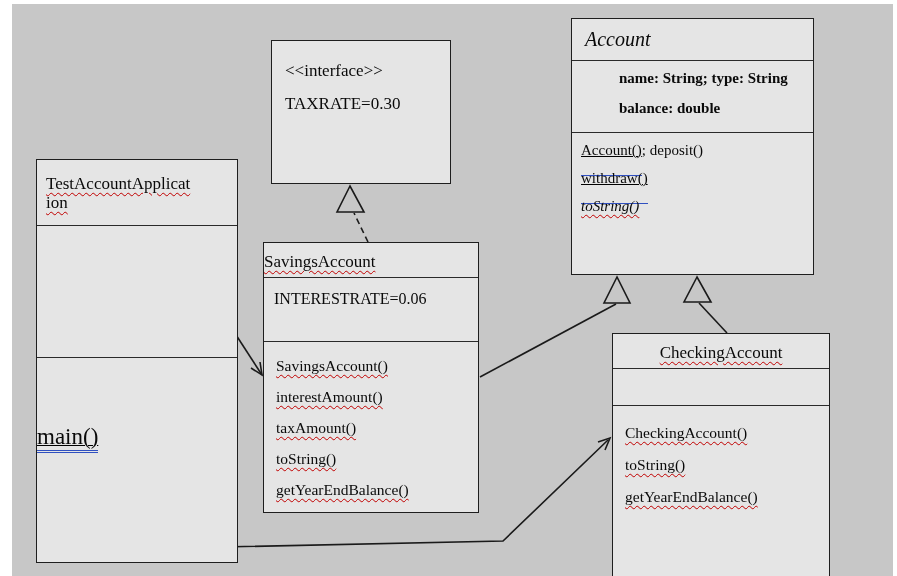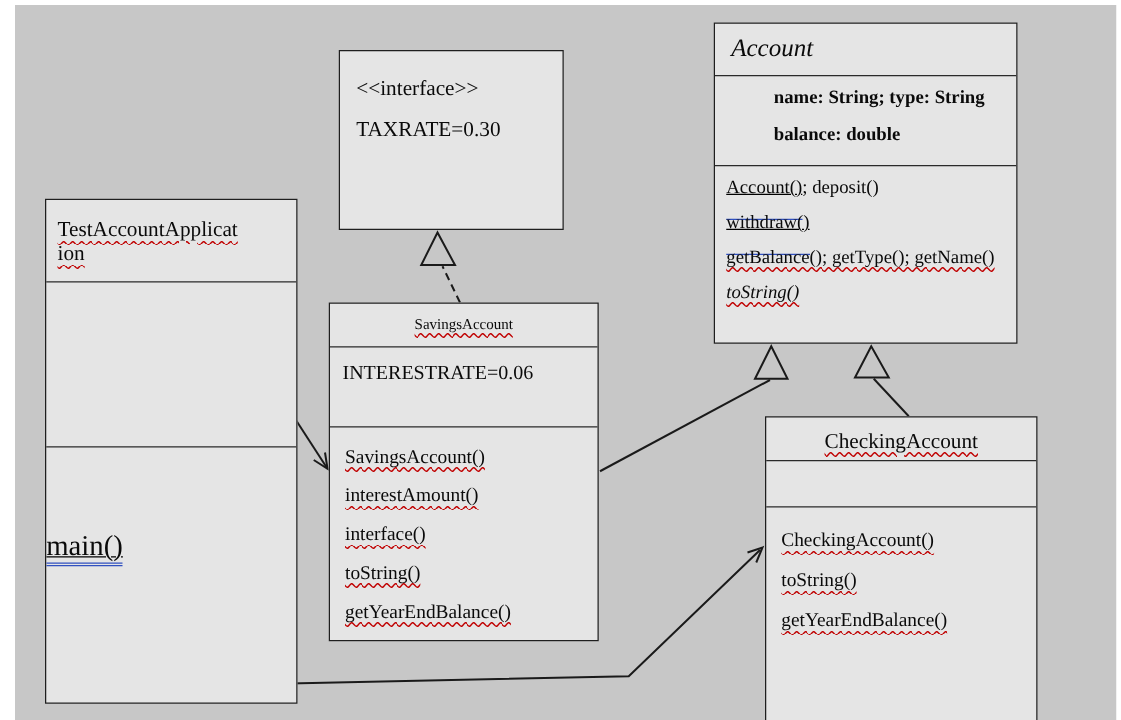--- a/index.html
+++ b/index.html
@@ -68,21 +68,21 @@
   
   #box-account{left:571px;top:18px;width:243px;height:257px;}
   #account-title{height:42px;padding:9px 0 0 13px;font-size:20px;}
   #account-attrs{height:72px;padding:9px 0 0 47px;font-size:15px;font-weight:bold;}
   #account-attrs .line{margin-bottom:13px;}
   #account-methods{height:139px;padding:9px 0 0 9px;font-size:15px;}
   #account-methods .line{margin-bottom:11px;}
 
   
   #box-savings{left:263px;top:242px;width:216px;height:271px;}
-  #savings-title{height:35px;text-align:center;padding-top:9px;font-size:12px;}
+  #savings-title{height:35px;padding-top:9px;font-size:17px;}
   #savings-const{height:64px;padding:12px 0 0 10px;font-size:16px;}
   #savings-methods{padding:15px 0 0 12px;font-size:15.5px;}
   #savings-methods .line{margin-bottom:13px;}
 
   
   #box-checking{left:612px;top:333px;width:218px;height:248px;}
   #checking-title{height:35px;text-align:center;padding-top:9px;font-size:17px;}
   #checking-empty{height:37px;}
   #checking-methods{padding:18px 0 0 12px;font-size:15.5px;}
   #checking-methods .line{margin-bottom:14px;}
@@ -135,39 +135,36 @@
       <div class="line">balance: double</div>
     </div>
     <div class="compart" id="account-methods">
       <div class="line">
         <span class="lnk">Account()</span><span>; deposit()</span>
       </div>
       <div class="line">
         <span class="lnk">withdraw()</span>
       </div>
       <div class="line">
-        <span class="sp">getBalance(); getType(); getName()</span>
-      </div>
-      <div class="line">
         <span class="sp it">toString()</span>
       </div>
     </div>
   </div>
 
   <div class="classbox" id="box-savings">
     <div class="compart sep" id="savings-title">
       <span class="sp">SavingsAccount</span>
     </div>
     <div class="compart sep" id="savings-const">
       <div class="line">INTERESTRATE=0.06</div>
     </div>
     <div class="compart" id="savings-methods">
       <div class="line"><span class="sp">SavingsAccount()</span></div>
       <div class="line"><span class="sp">interestAmount()</span></div>
-      <div class="line"><span class="sp">interface()</span></div>
+      <div class="line"><span class="sp">taxAmount()</span></div>
       <div class="line"><span class="sp">toString()</span></div>
       <div class="line"><span class="sp">getYearEndBalance()</span></div>
     </div>
   </div>
 
   <div class="classbox" id="box-checking">
     <div class="compart sep" id="checking-title">
       <span class="sp">CheckingAccount</span>
     </div>
     <div class="compart sep" id="checking-empty"></div>

